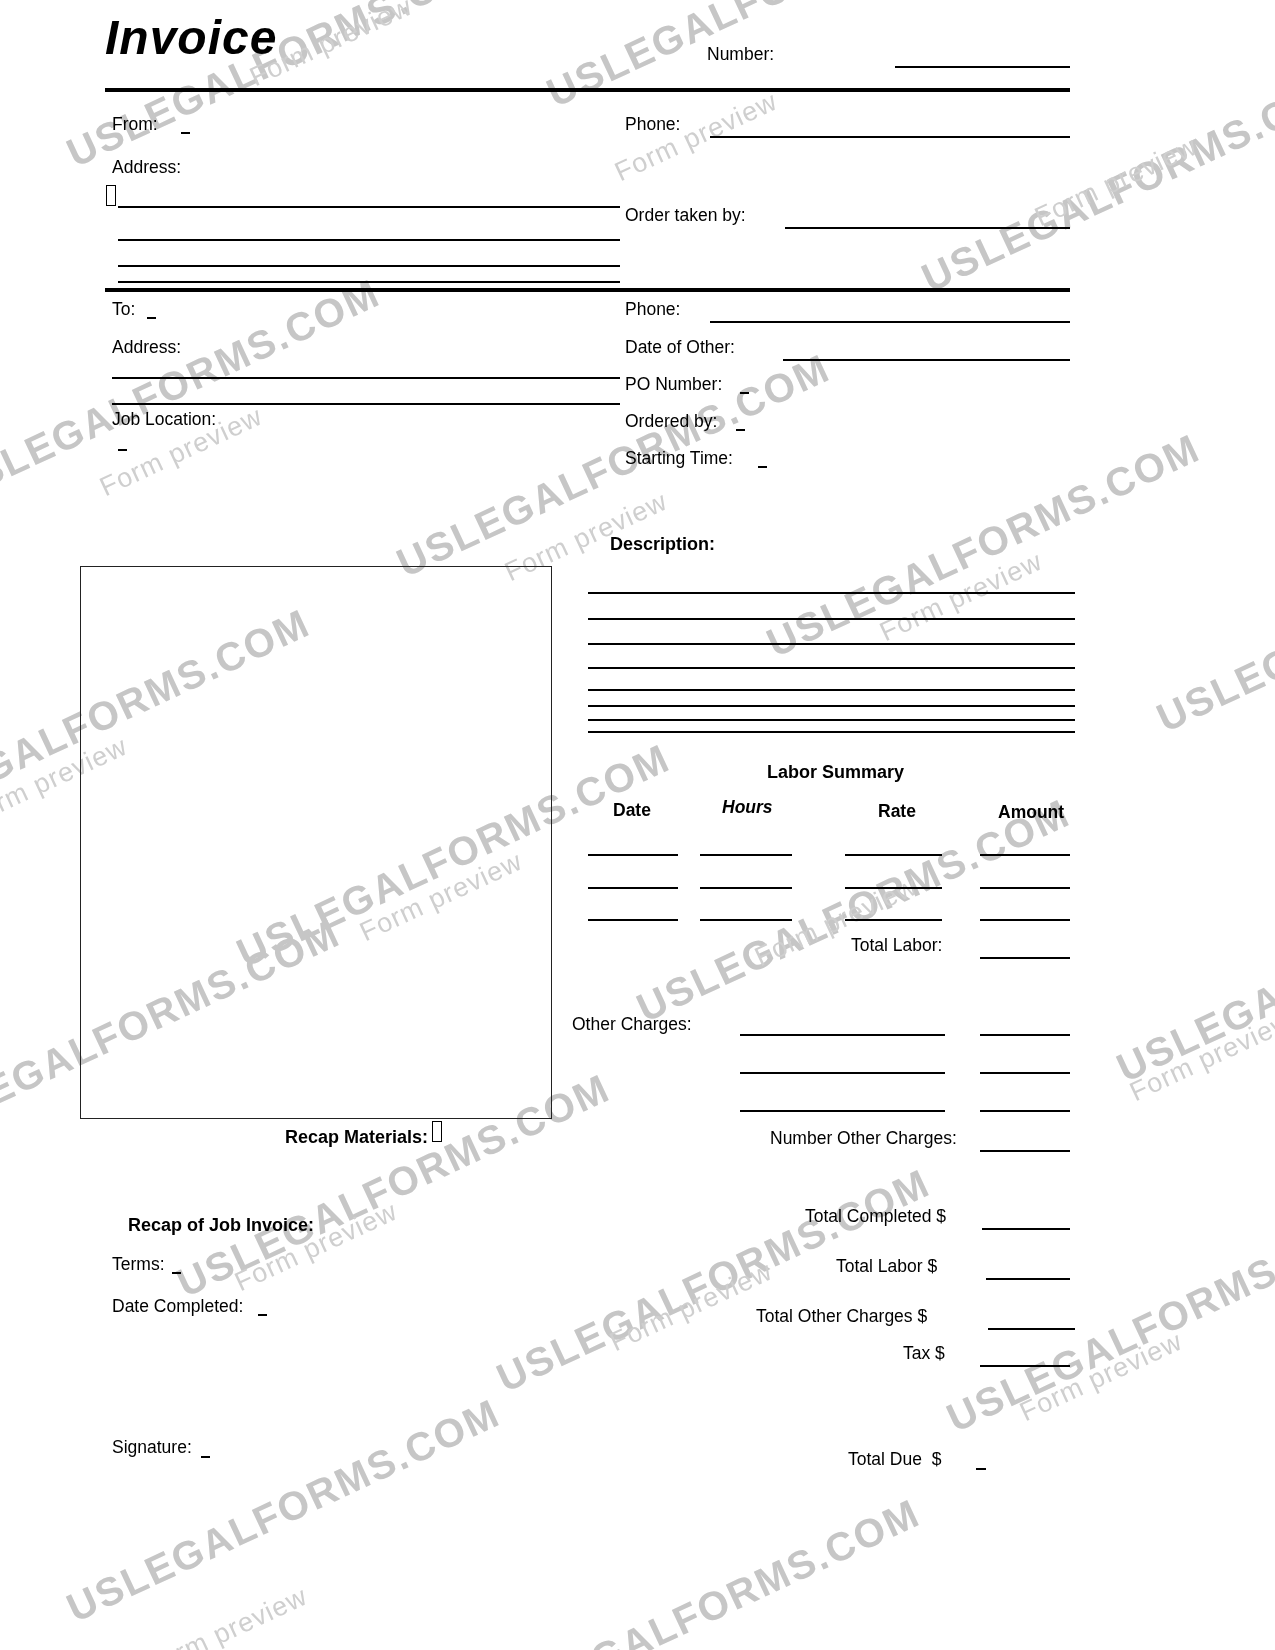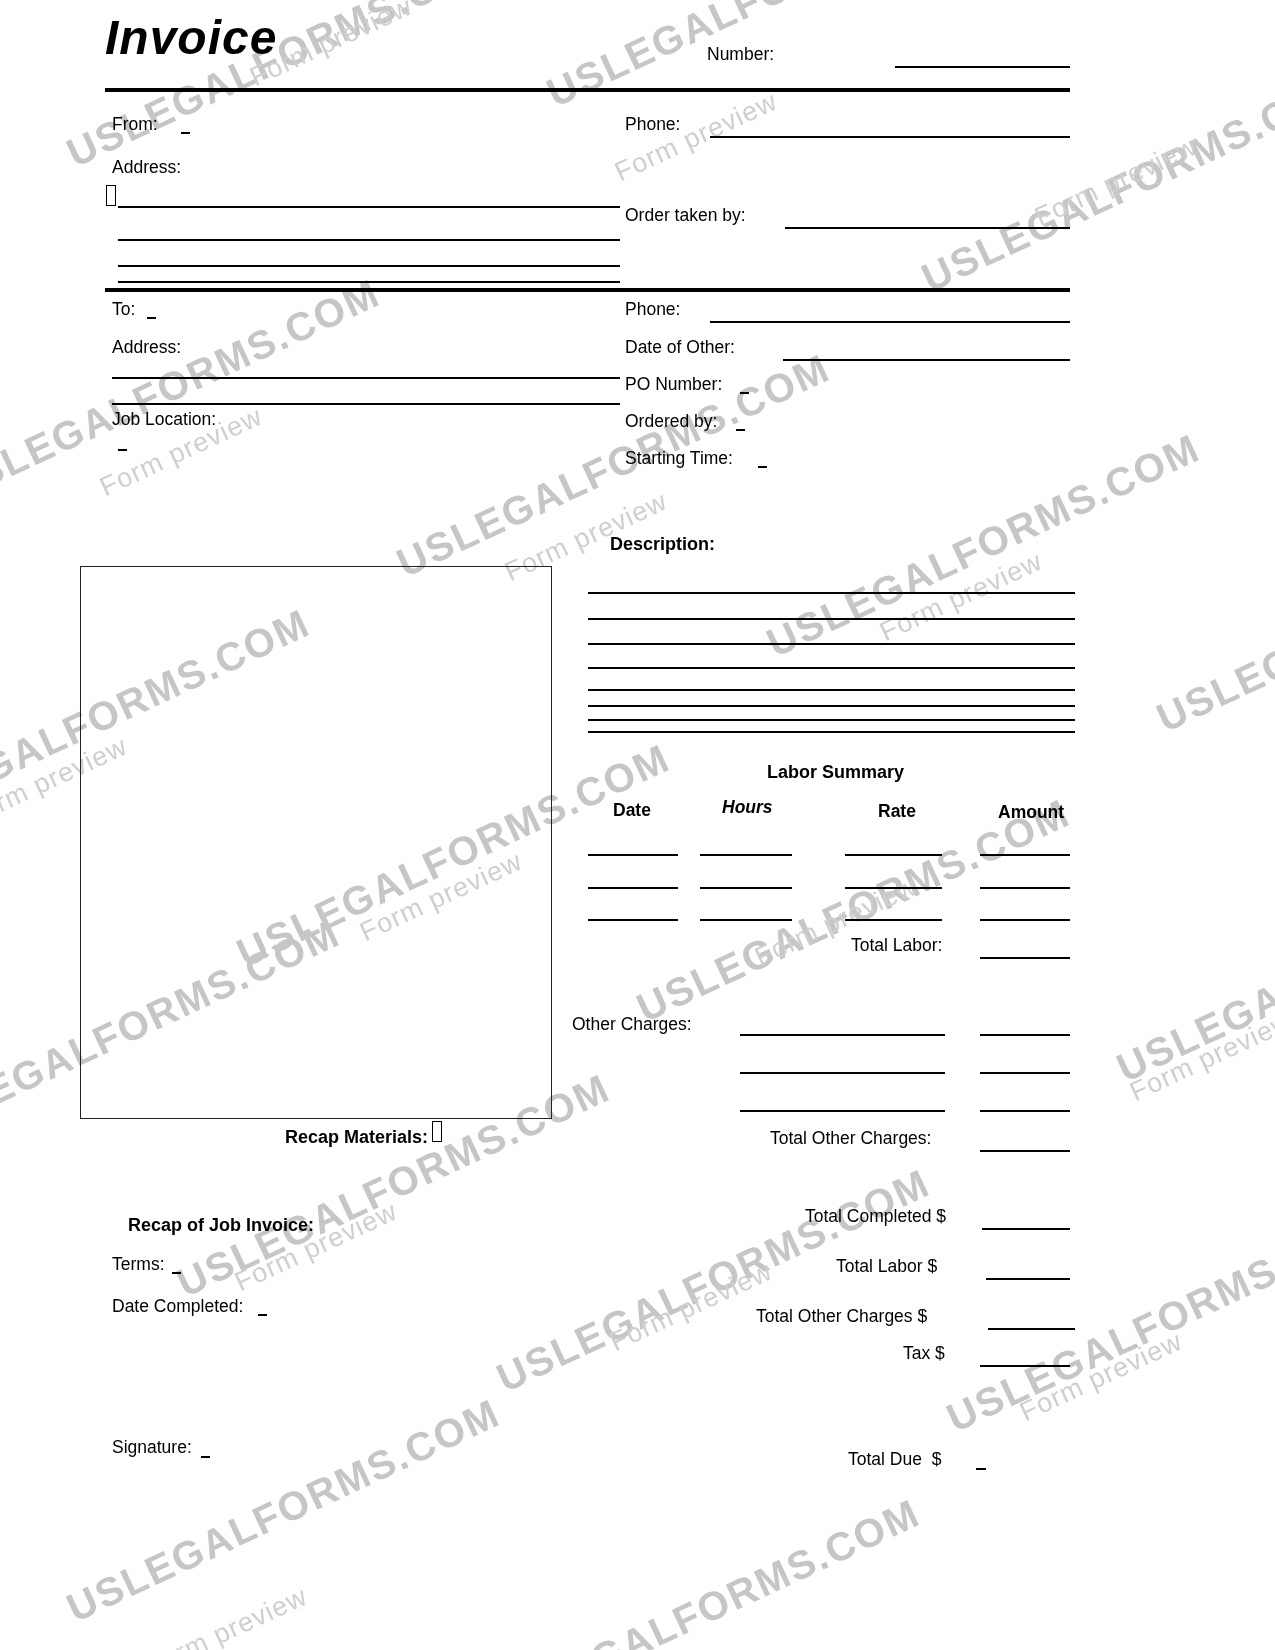--- a/index.html
+++ b/index.html
@@ -146,21 +146,21 @@
   <div class="fline" style="left:980px; top:957px; width:90px;"></div>
 
   <span class="lbl" style="left:572px; top:1014px;text-align:right;">Other Charges:</span>
   <div class="fline" style="left:740px; top:1034px; width:205px;"></div>
   <div class="fline" style="left:980px; top:1034px; width:90px;"></div>
   <div class="fline" style="left:740px; top:1072px; width:205px;"></div>
   <div class="fline" style="left:980px; top:1072px; width:90px;"></div>
   <div class="fline" style="left:740px; top:1110px; width:205px;"></div>
   <div class="fline" style="left:980px; top:1110px; width:90px;"></div>
 
-  <span class="lbl" style="left:770px; top:1128px;">Total Other Charges:</span>
+  <span class="lbl" style="left:770px; top:1128px;">Number Other Charges:</span>
   <div class="fline" style="left:980px; top:1150px; width:90px;"></div>
 
   <span class="lbl b f18" style="left:112px; top:1215px;margin-left:16px;">Recap of Job Invoice:</span>
   <span class="lbl" style="left:112px; top:1254px;">Terms:</span>
   <div class="tick" style="left:172px; top:1272px;"></div>
   <span class="lbl" style="left:112px; top:1296px;">Date Completed:</span>
   <div class="tick" style="left:258px; top:1314px;"></div>
 
   <span class="lbl" style="left:805px; top:1206px;">Total Completed $</span>
   <div class="fline" style="left:982px; top:1228px; width:88px;"></div>

